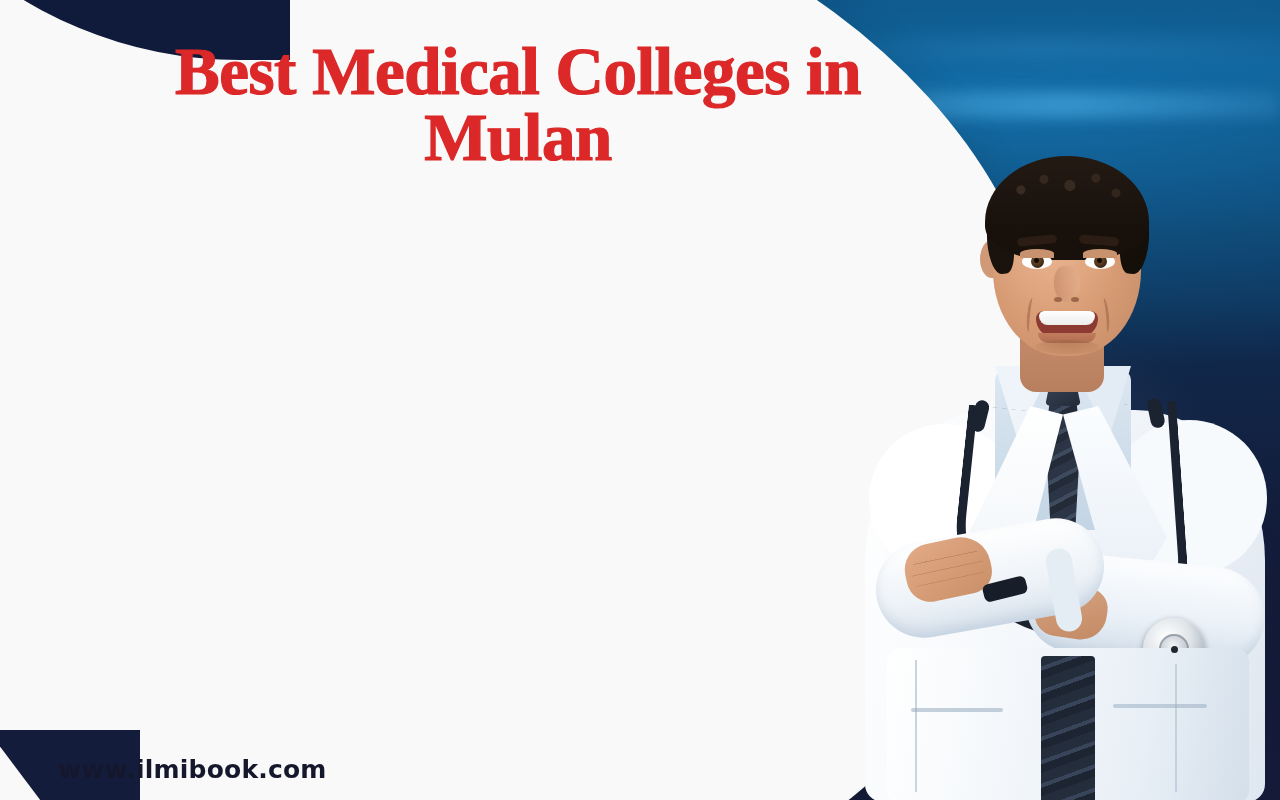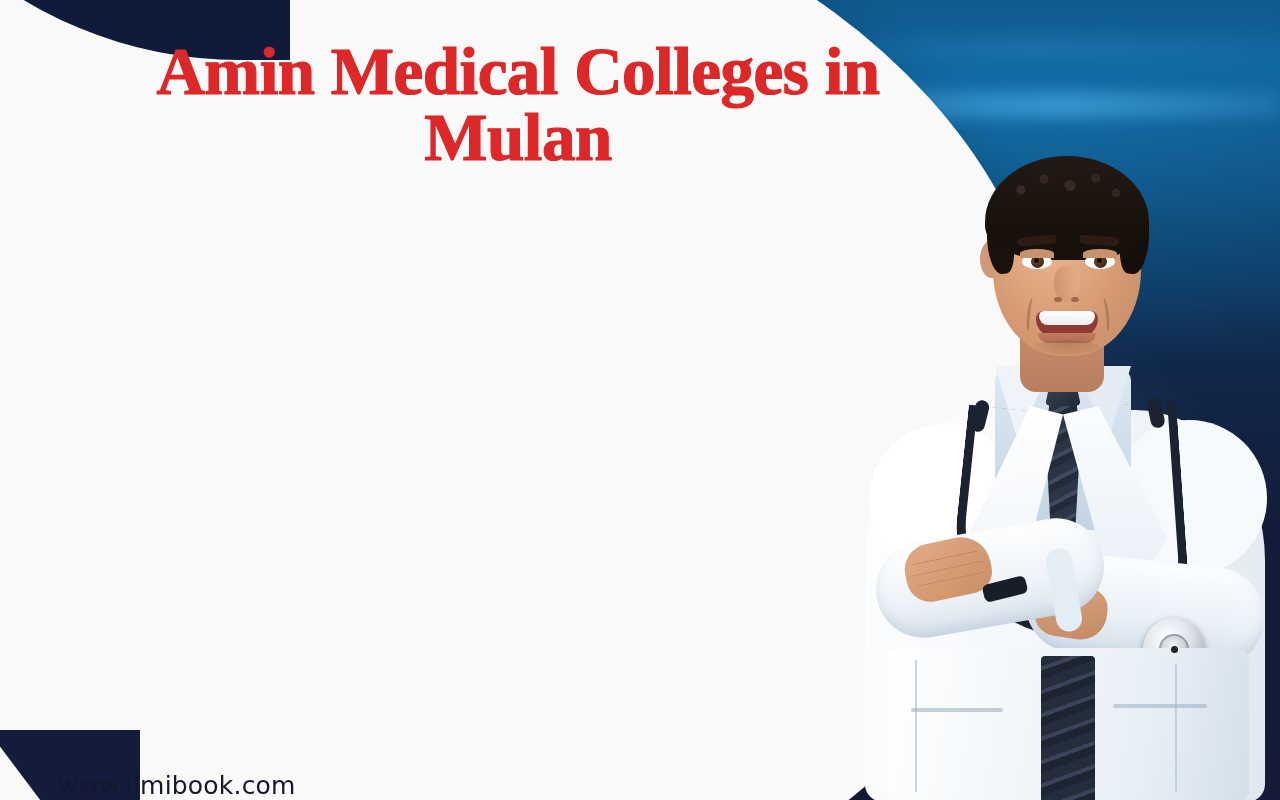--- a/index.html
+++ b/index.html
@@ -146,23 +146,23 @@
     position:absolute;
     left:8px; top:19px;
     width:12px; height:12px;
     border-radius:50%;
     background:#111111;
   }
 
   
   .site-url {
     position:absolute;
-    left:58px; bottom:0;
+    left:58px; bottom:16px;
     font-family:"DejaVu Sans", "Liberation Sans", sans-serif;
-    font-weight:normal;
+    font-weight:bold;
     font-size:25px;
     letter-spacing:0.2px;
     color:#15182d;
   }
 
   
   .doctor {
     position:absolute;
     left:845px; top:148px;
     width:440px; height:652px;
@@ -546,21 +546,21 @@
 
     <div class="coat-lower"></div>
     <div class="coat-hem-tie"></div>
     <div class="coat-fold-1"></div>
     <div class="coat-fold-2"></div>
     <div class="pocket-l"></div>
     <div class="pocket-r"></div>
   </div>
 
   <h1 class="headline">
-    <span>Amin Medical Colleges in</span>
+    <span>Best Medical Colleges in</span>
     <br>
     <span>Mulan</span>
   </h1>
 
 
   <div class="site-url">www.ilmibook.com</div>
 
 </div>
 
 </body></html>

